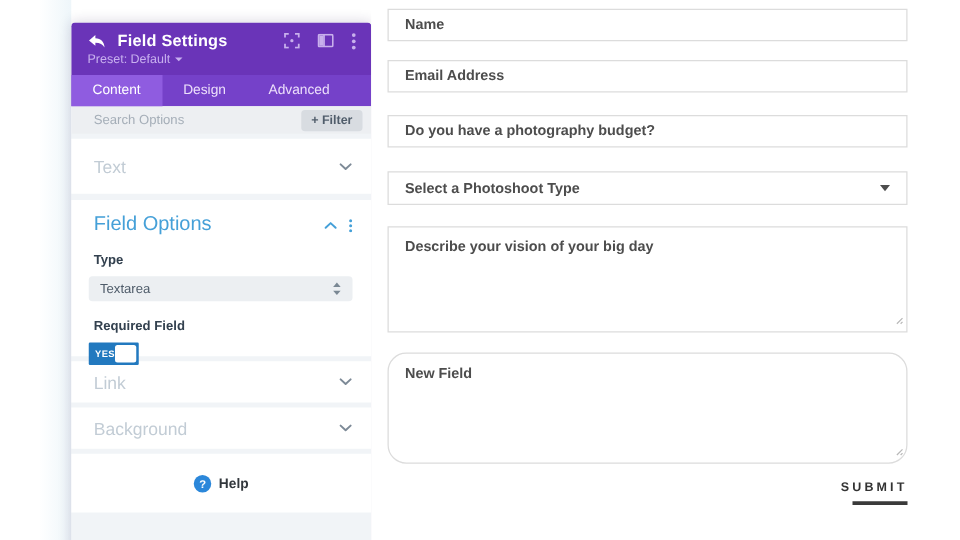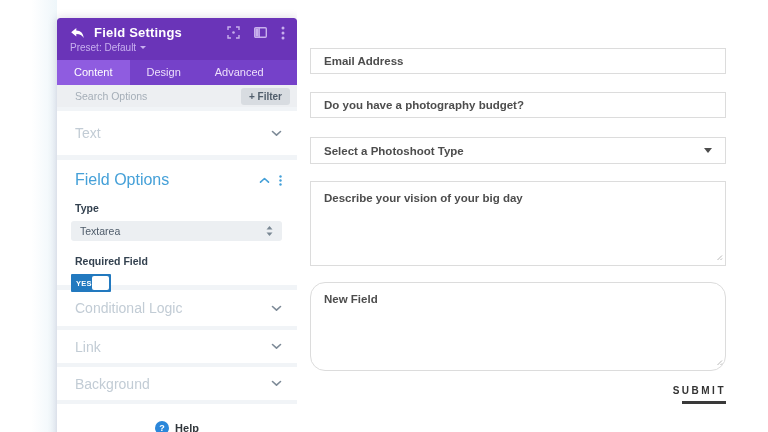--- a/index.html
+++ b/index.html
@@ -209,30 +209,20 @@
               </svg>
           </span>
         </div>
         <span class="opt-label req-label">Required Field</span>
         <div class="toggle">
           <span class="toggle-yes">YES</span>
           <span class="toggle-knob"></span>
         </div>
       </div>
 
-      <div class="card cond">
-        <div class="sec-row">
-          <span class="sec-label">Conditional Logic</span>
-          <span class="sec-chevron">
-            <svg width="11" height="7" viewBox="0 0 11 7">
-                <polyline points="1.5,1.5 5.5,5.2 9.5,1.5" fill="none" stroke="#7d8a97" stroke-width="1.6" stroke-linecap="round" stroke-linejoin="round"></polyline>
-              </svg>
-          </span>
-        </div>
-      </div>
 
       <div class="card link">
         <div class="sec-row">
           <span class="sec-label">Link</span>
           <span class="sec-chevron">
             <svg width="11" height="7" viewBox="0 0 11 7">
                 <polyline points="1.5,1.5 5.5,5.2 9.5,1.5" fill="none" stroke="#7d8a97" stroke-width="1.6" stroke-linecap="round" stroke-linejoin="round"></polyline>
               </svg>
           </span>
         </div>
@@ -252,20 +242,23 @@
       <div class="help-area">
         <span class="help-circle">?</span>
         <span class="help-text">Help</span>
       </div>
 
     </div>
   </div>
 
   <div class="form-panel">
 
+    <div class="field f-name">
+      <input type="text" value="Name" style="">
+    </div>
 
     <div class="field f-email">
       <input type="text" value="Email Address" style="">
     </div>
 
     <div class="field f-budget">
       <input type="text" value="Do you have a photography budget?" style="">
     </div>
 
     <div class="field f-select">

